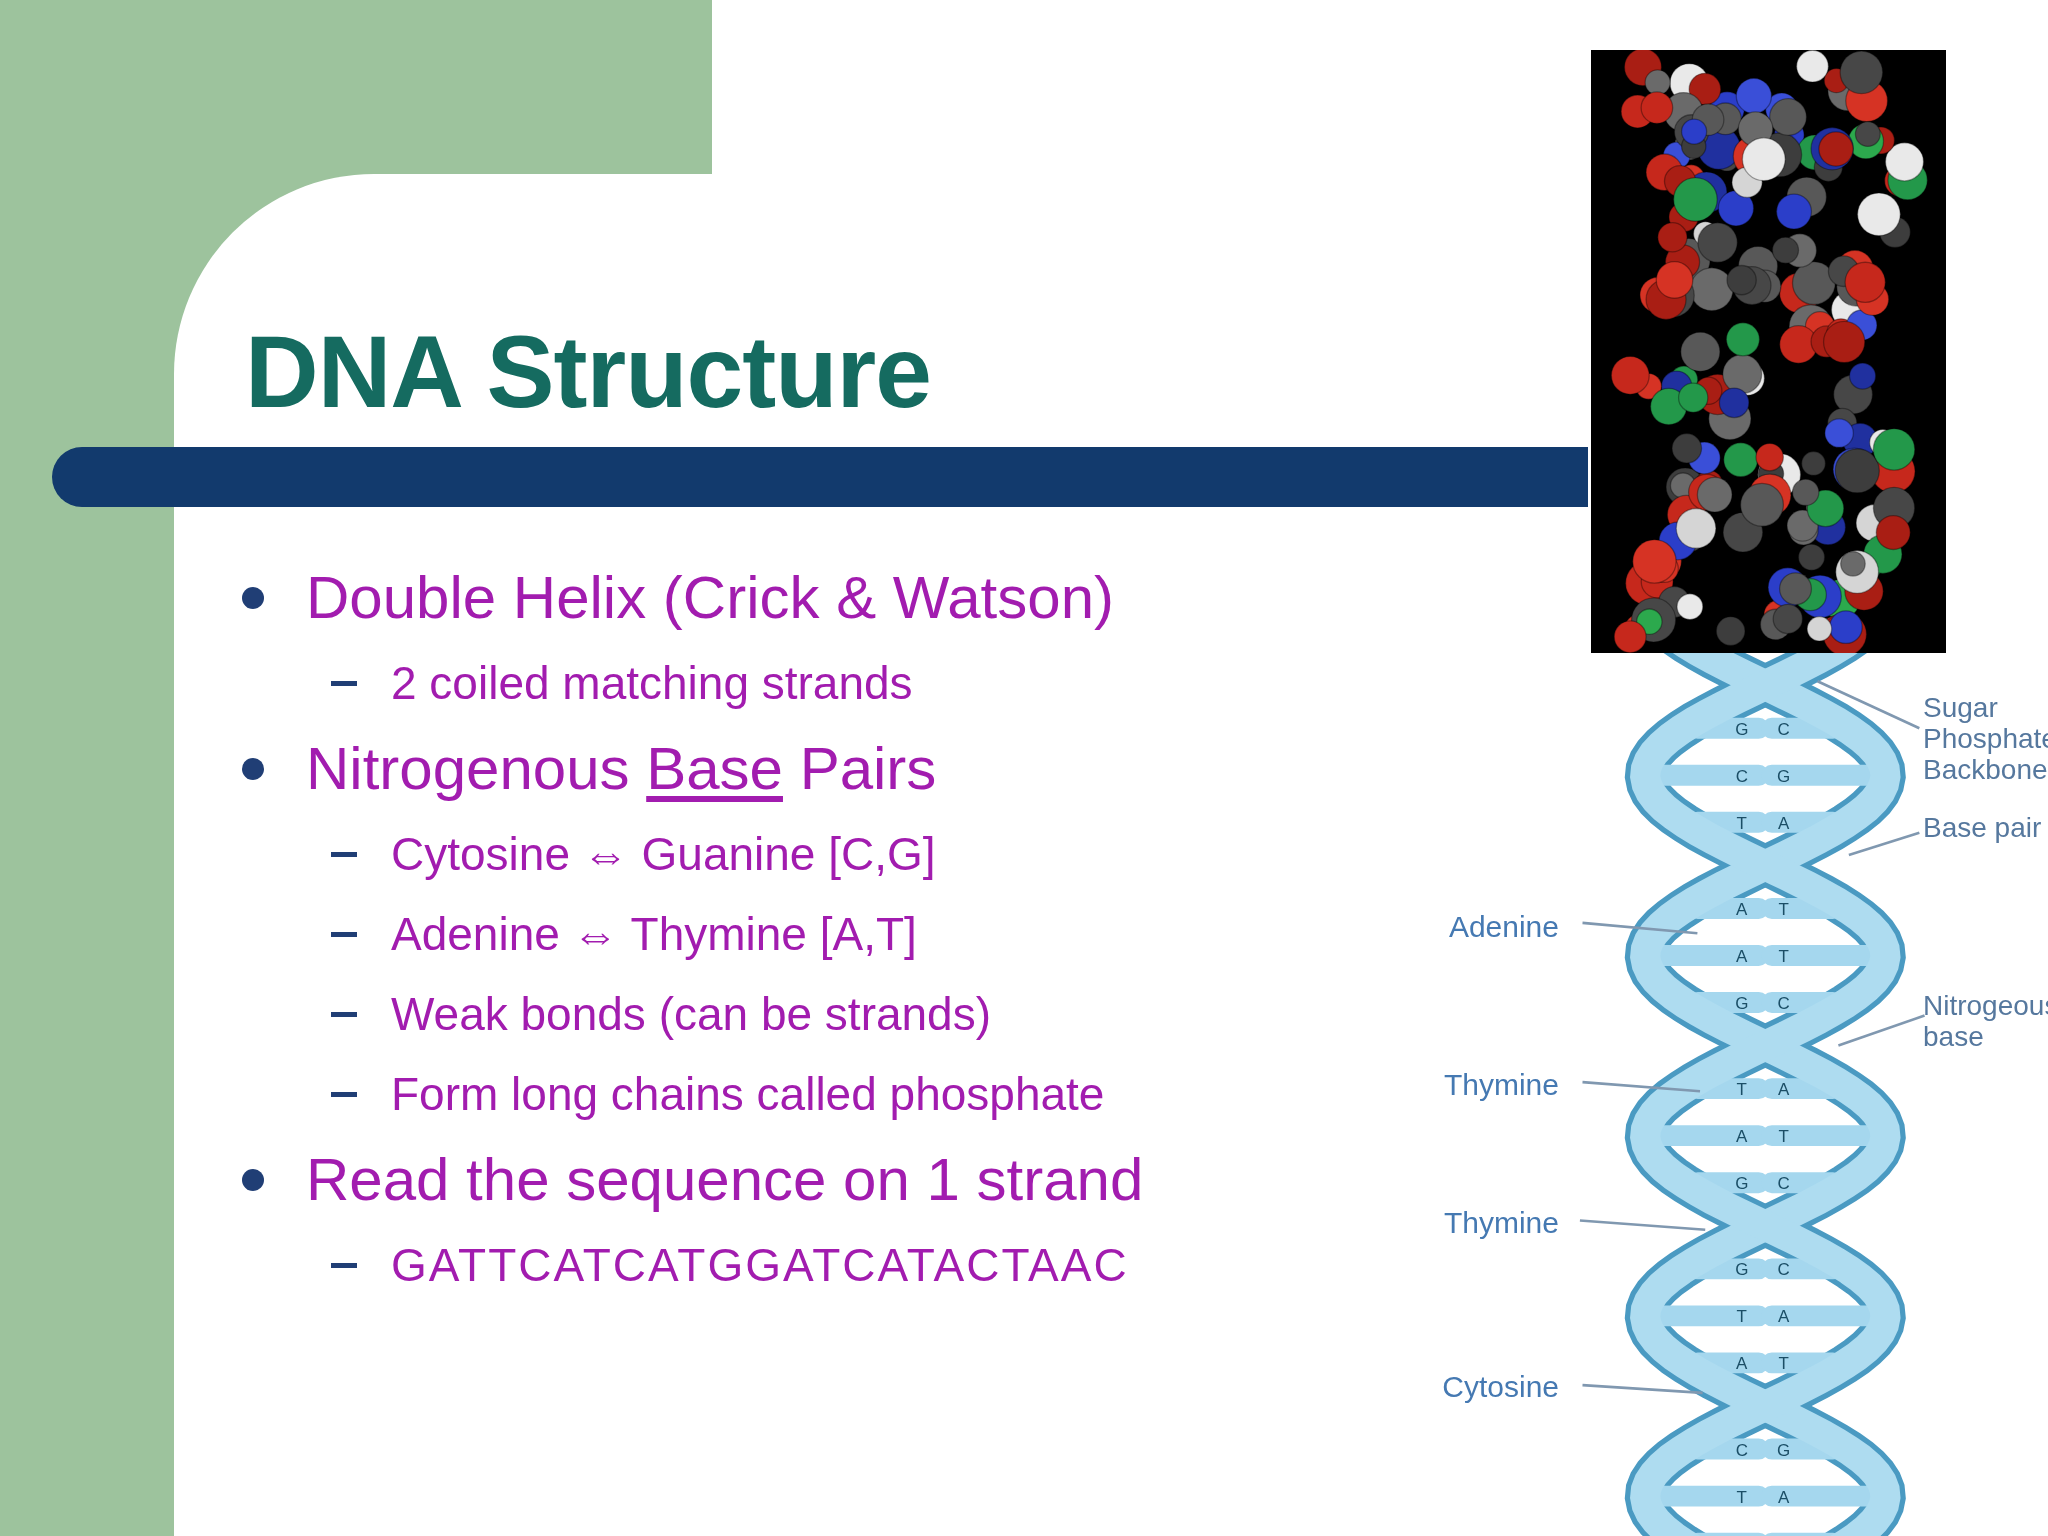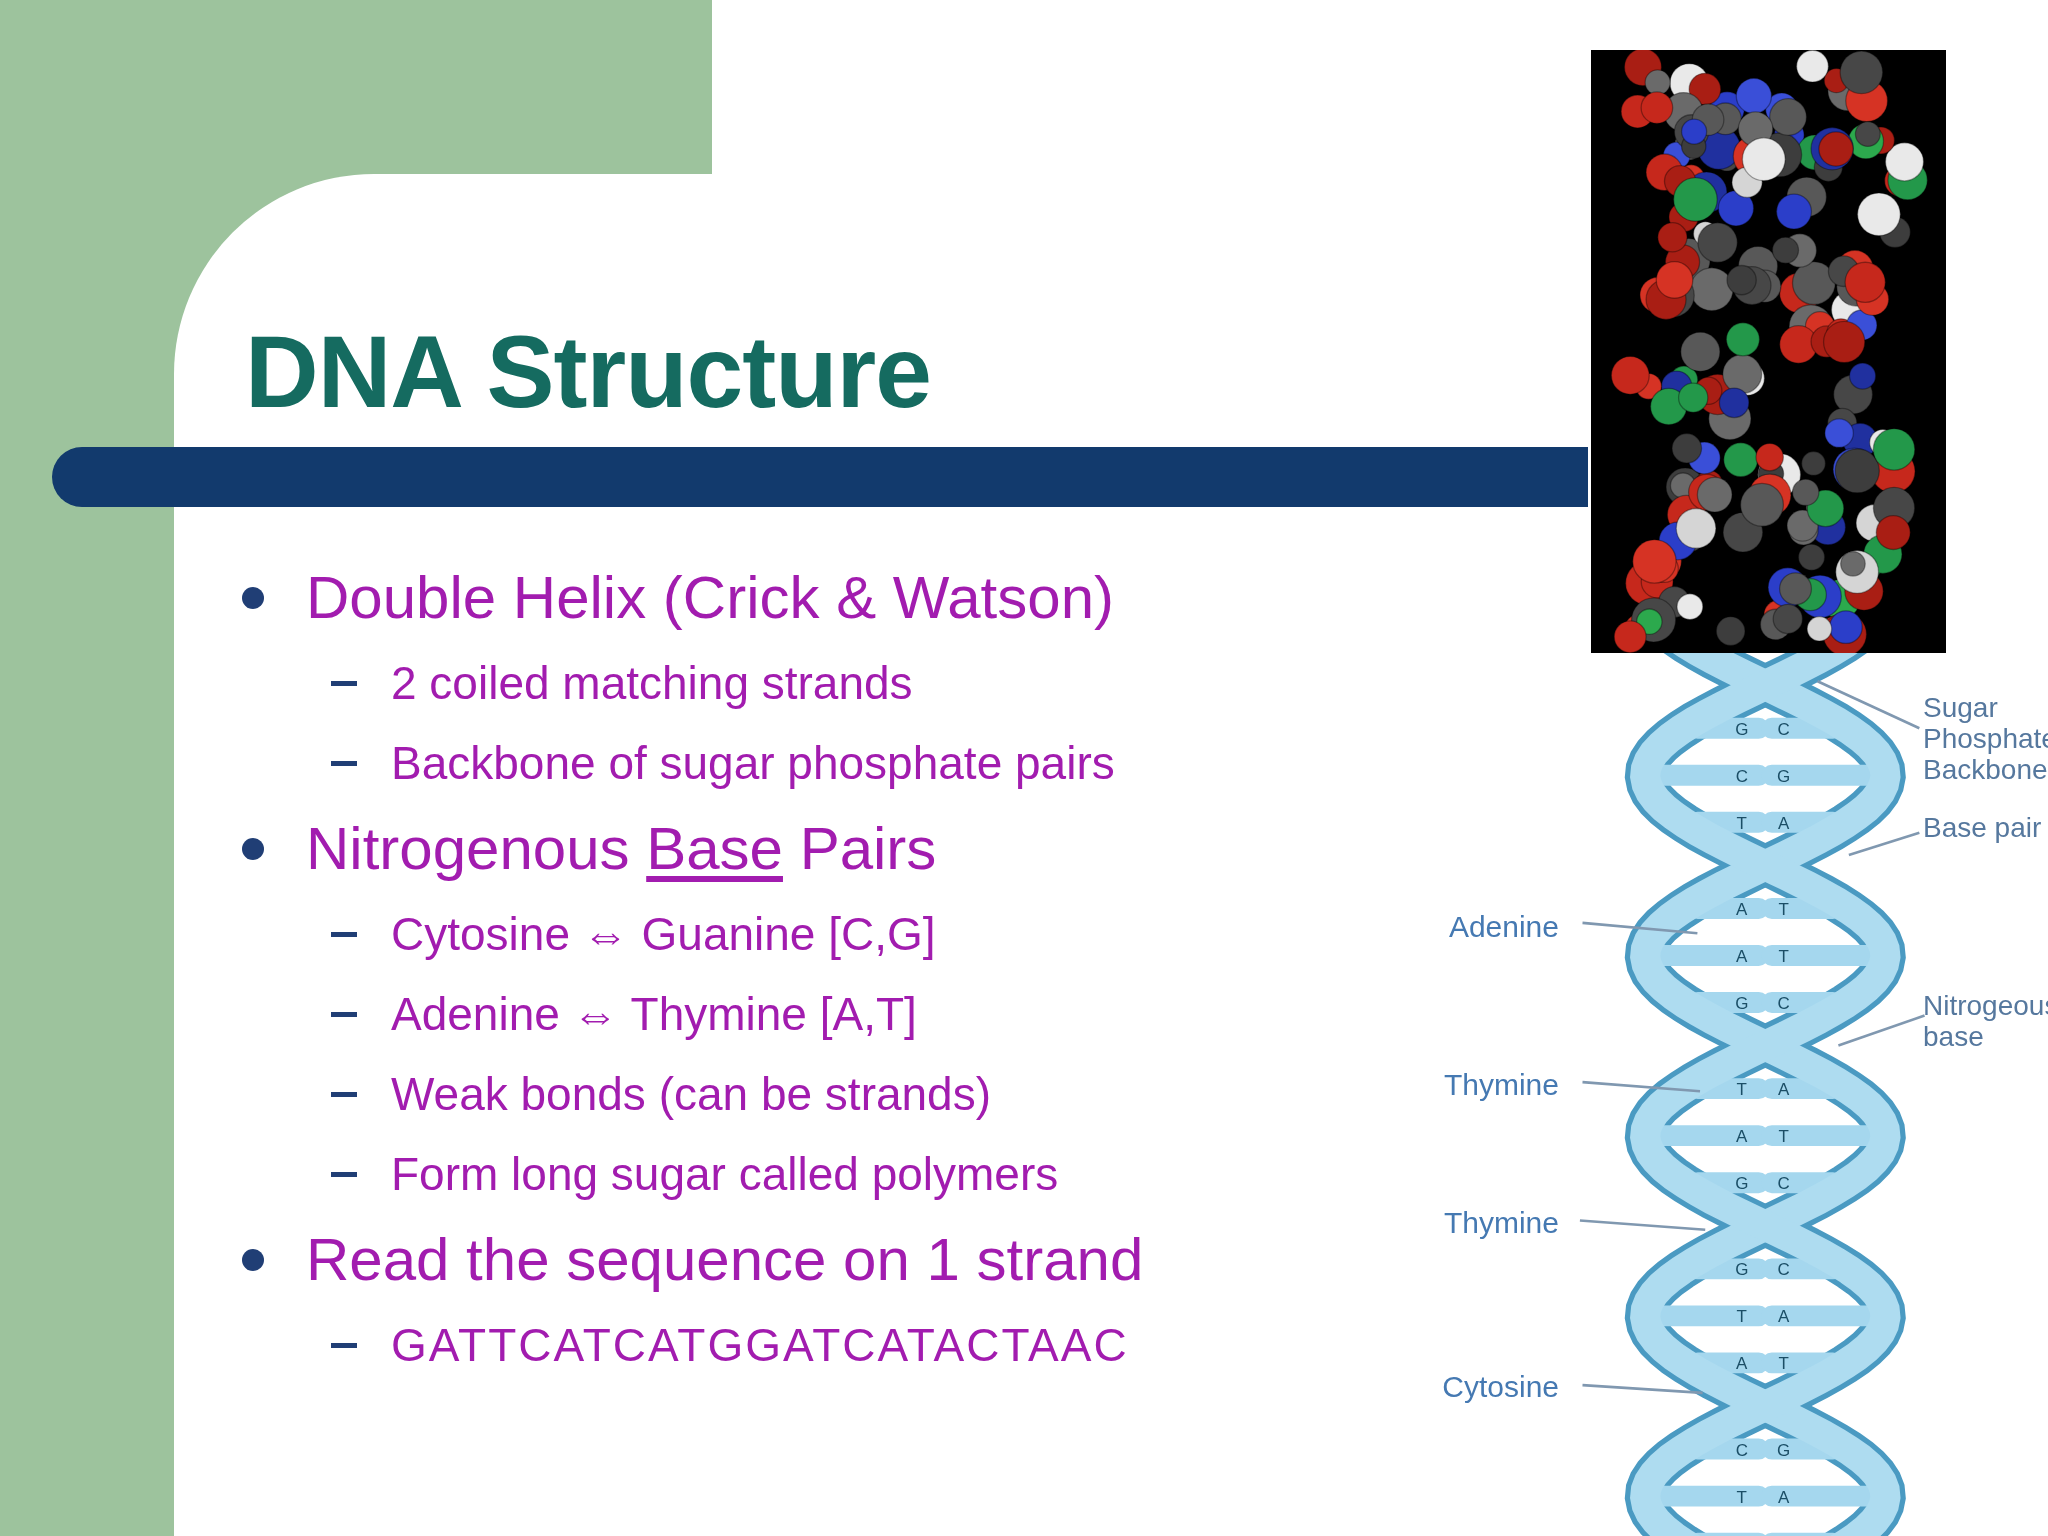--- a/index.html
+++ b/index.html
@@ -54,44 +54,40 @@
 
   <div class="content">
     <div class="l1">
       <span class="dot"></span>
       <span>Double Helix (Crick &amp; Watson)</span>
     </div>
     <div class="l2">
       <span class="dash"></span>
       <span>2 coiled matching strands</span>
     </div>
-    <div class="l2">
-      <span class="dash"></span>
-      <span>Backbone of sugar phosphate pairs</span>
-    </div>
 
     <div class="l1">
       <span class="dot"></span>
       <span><span>Nitrogenous </span><span class="u">Base</span><span> Pairs</span></span>
     </div>
     <div class="l2">
       <span class="dash"></span>
       <span>Cytosine ⇔ Guanine [C,G]</span>
     </div>
     <div class="l2">
       <span class="dash"></span>
       <span>Adenine ⇔ Thymine [A,T]</span>
     </div>
     <div class="l2">
       <span class="dash"></span>
       <span>Weak bonds (can be strands)</span>
     </div>
     <div class="l2">
       <span class="dash"></span>
-      <span>Form long sugar called polymers</span>
+      <span>Form long chains called phosphate</span>
     </div>
 
     <div class="l1">
       <span class="dot"></span>
       <span>Read the sequence on 1 strand</span>
     </div>
     <div class="l2">
       <span class="dash"></span>
       <span class="seq">GATTCATCATGGATCATACTAAC</span>
     </div>

